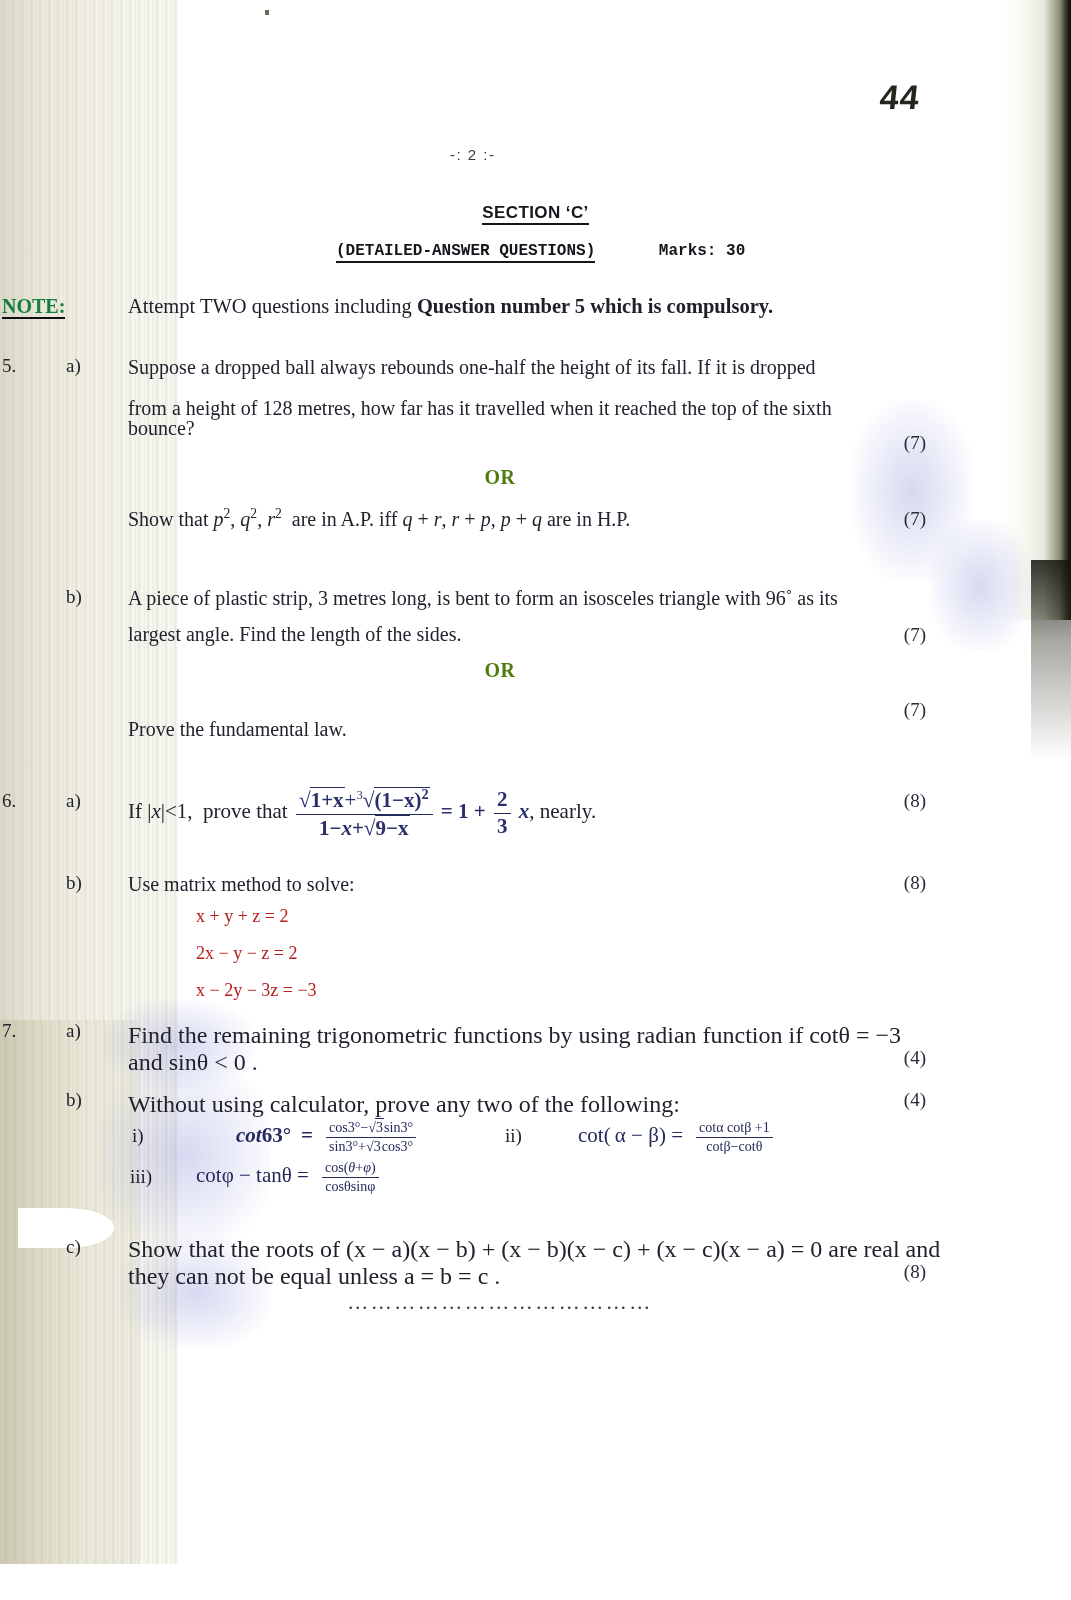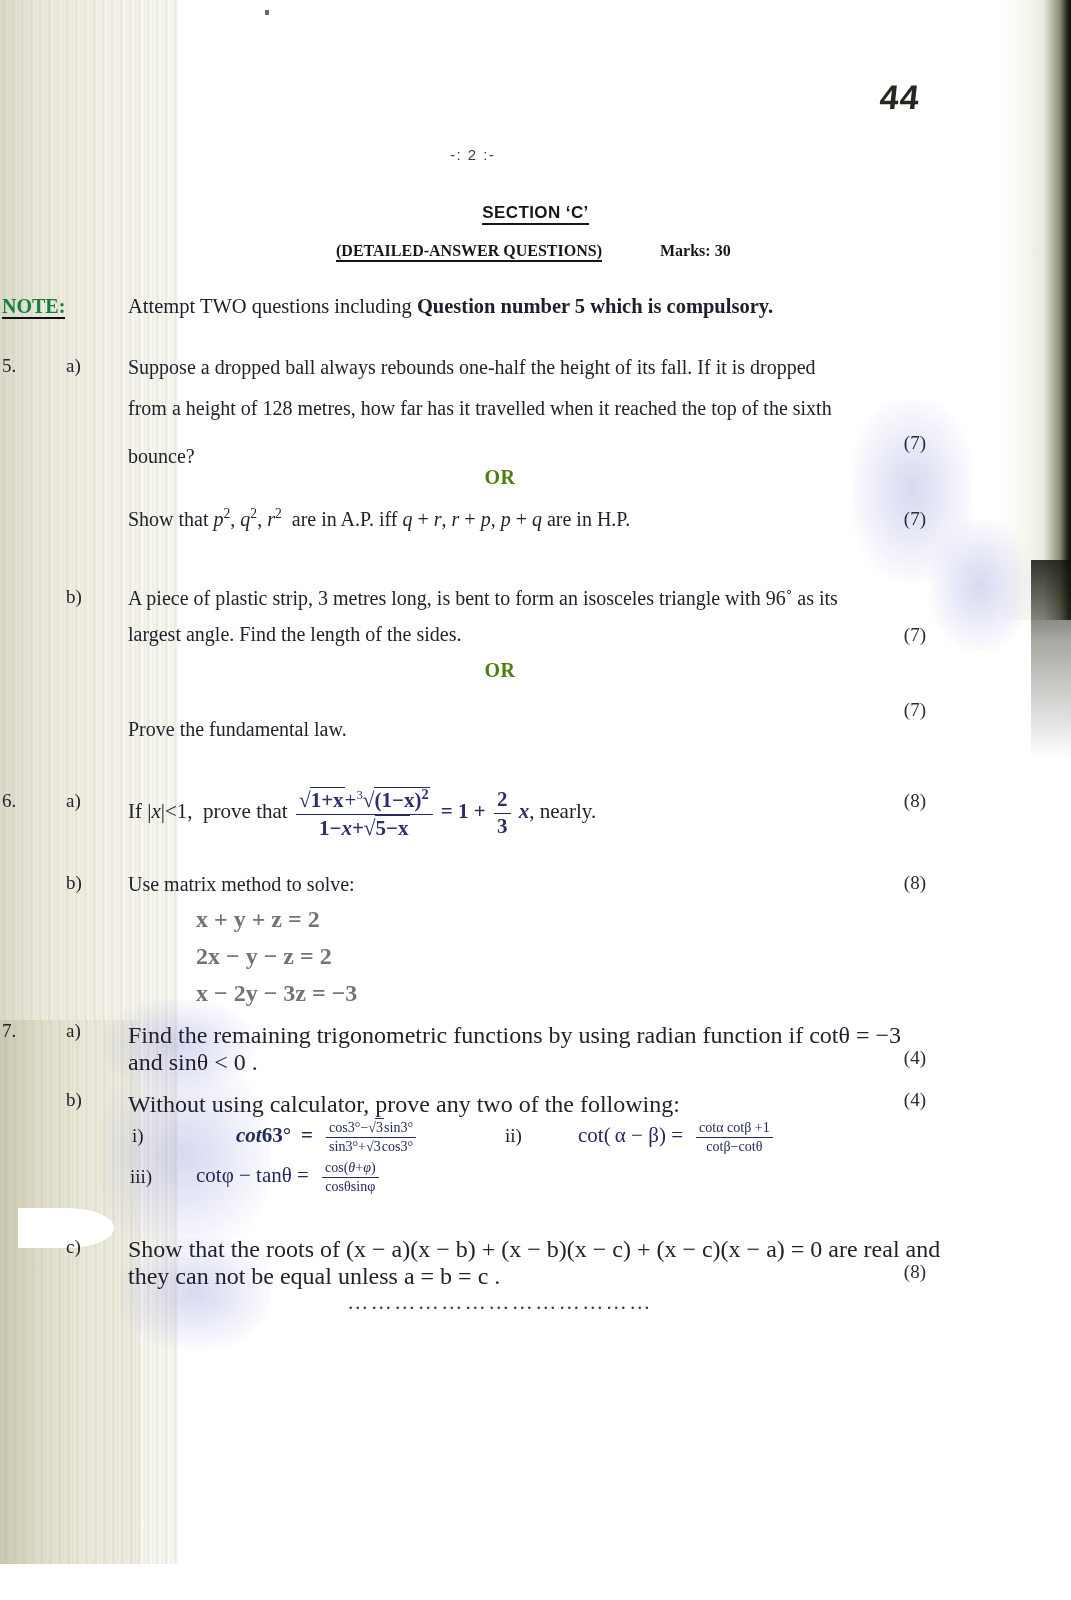--- a/index.html
+++ b/index.html
@@ -155,21 +155,21 @@
     letter-spacing: 0.4px;
   }
   .section-title span {
     border-bottom: 2px solid #15151c;
     padding-bottom: 1px;
   }
 
   .subhead-row {
     position: absolute;
     left: 336px; top: 242px;
-    font-family: Liberation Serif, serif;
+    font-family: Liberation Mono, monospace;
     font-size: 16px;
     font-weight: 700;
     color: #15151c;
     white-space: nowrap;
   }
   .subhead-row .detailed {
     border-bottom: 2px solid #15151c;
     padding-bottom: 1px;
   }
   .subhead-row .marks { margin-left: 54px; }
@@ -245,23 +245,23 @@
   .rad {
     border-top: 1.5px solid #232a5c;
     padding: 0 1px 0 1px;
     margin-left: -1px;
   }
   .radsign { font-size: 1.02em; }
 
   .eq-line {
     position: absolute;
     left: 196px;
-    font-size: 24px;
-    color: #737373;
-    font-weight: 700;
+    font-size: 18px;
+    color: #b91c1c;
+    font-weight: 400;
     white-space: nowrap;
   }
 
   .ident {
     position: absolute;
     font-size: 19px;
     color: #232a5c;
     white-space: nowrap;
   }
   .ident-label {
@@ -317,21 +317,21 @@
     <div class="note-label">NOTE:</div>
     <div class="note-text">
       <span>Attempt TWO questions including </span><b>Question number 5 which is compulsory.</b>
     </div>
 
     <div class="qnum" style="left:2px; top:355px;">5.</div>
     <div class="qpart" style="left:66px; top:355px;">a)</div>
 
     <div class="body-line" style="top:355px;">Suppose a dropped ball always rebounds one-half the height of its fall. If it is dropped</div>
     <div class="body-line" style="top:396px;">from a height of  128 metres, how far has it travelled when it reached the top of the sixth</div>
-    <div class="body-line" style="top:444px;text-align:center;">bounce?</div>
+    <div class="body-line" style="top:416px;text-align:center;">bounce?</div>
     <div class="marks-right" style="top:432px;">(7)</div>
 
     <div class="or-line" style="top:466px;">OR</div>
 
     <div class="body-line" style="top:506px;">
       Show that <span class="m">p</span><span class="sup">2</span>, <span class="m">q</span><span class="sup">2</span>, <span class="m">r</span><span class="sup">2</span>&nbsp; are in A.P. iff <span class="m">q</span> + <span class="m">r</span>, <span class="m">r</span> + <span class="m">p</span>, <span class="m">p</span> + <span class="m">q</span> are in H.P.
     </div>
     <div class="marks-right" style="top:508px;">(7)</div>
 
     <div class="qpart" style="left:66px; top:586px;">b)</div>
@@ -343,21 +343,21 @@
     <div class="body-line" style="top:717px;">Prove the fundamental law.</div>
     <div class="marks-right" style="top:699px;">(7)</div>
 
     <div class="qnum" style="left:2px; top:790px;">6.</div>
     <div class="qpart" style="left:66px; top:790px;">a)</div>
 
     <div class="body-line" style="top:786px; font-size:21px;">
       If |<span class="m">x</span>|&lt;1,&nbsp; prove that
       <span class="frac blue">
         <span class="num"><span class="radsign">√</span><span class="rad mb">1+x</span>+<span class="sup" style="font-size:.6em">3</span><span class="radsign">√</span><span class="rad mb">(1−x)<span class="sup">2</span></span></span>
-        <span class="den mb">1−<span class="m">x</span>+<span class="radsign">√</span><span class="rad">5−x</span></span>
+        <span class="den mb">1−<span class="m">x</span>+<span class="radsign">√</span><span class="rad">9−x</span></span>
       </span>
       <span class="blue mb">= 1 +</span>
       <span class="frac blue">
         <span class="num mb">2</span><span class="den mb">3</span>
       </span>
       <span class="blue m mb">x</span><span>, nearly.</span>
     </div>
     <div class="marks-right" style="top:790px;">(8)</div>
 
     <div class="qpart" style="left:66px; top:872px;">b)</div>

